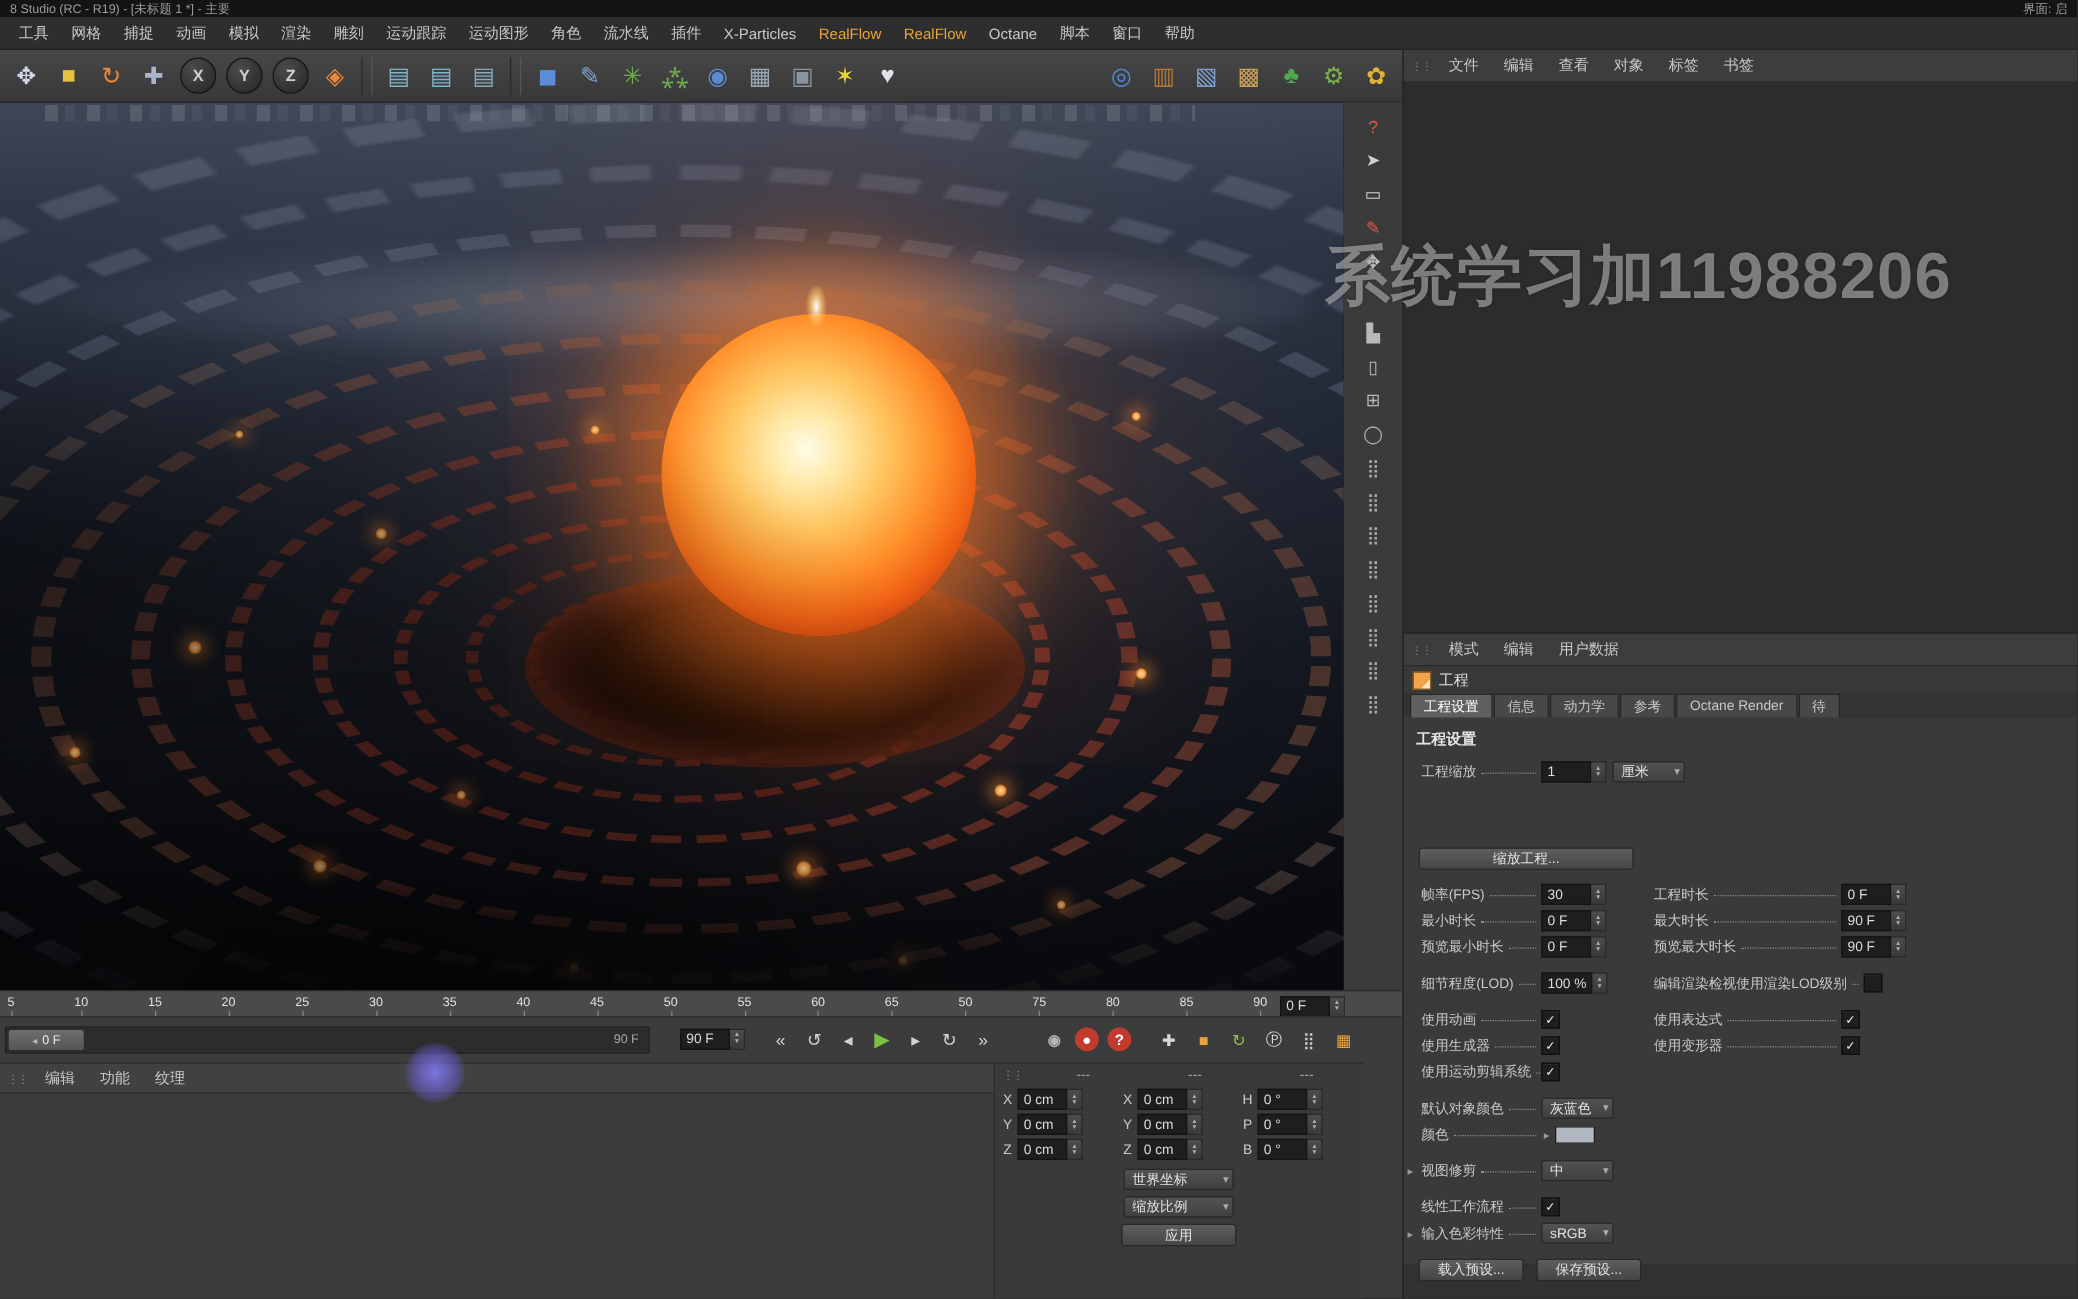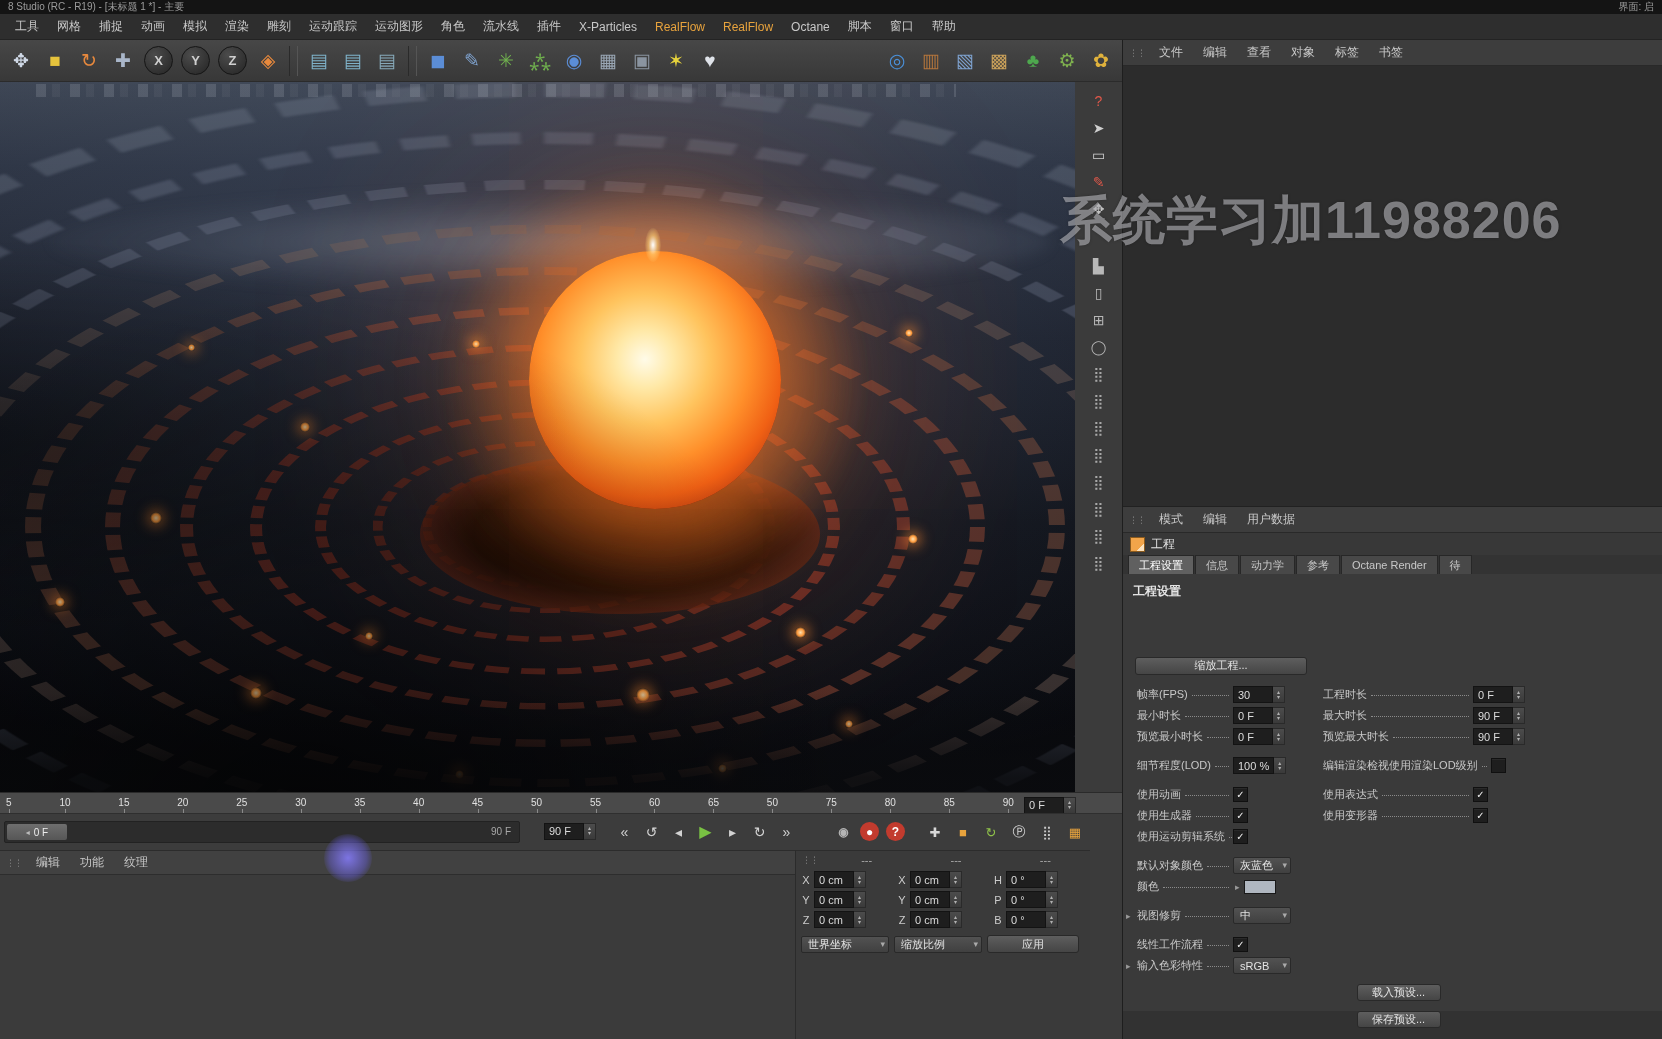--- a/index.html
+++ b/index.html
@@ -111,21 +111,21 @@
       background:radial-gradient(circle,rgba(135,125,255,.85) 0%,rgba(110,100,240,.4) 55%,transparent 76%);}
 
   
   .coords{left:795px;top:850px;width:295px;height:189px;background:#3a3a3a;border-left:1px solid #2b2b2b;
           border-top:1px solid #2c2c2c;box-sizing:border-box;font-size:11px;}
   .coords-head{height:18px;display:flex;align-items:center;color:#aaa;padding-left:6px;}
   .coords-head .hcol{width:92px;text-align:center;}
   .coords-grid{display:grid;grid-template-columns:repeat(3,1fr);gap:3px 4px;padding:2px 5px;}
   .ccell{display:flex;align-items:center;gap:3px;}
   .clabel{width:10px;text-align:center;color:#cccccc;}
-  .coords-foot{display:flex;gap:5px;padding:5px 5px 0 5px;align-items:center;}
+  .coords-foot{display:flex;gap:5px;padding:5px 5px 0 5px;align-items:center;flex-direction:column;}
 
   
   .spin{display:inline-flex;height:17px;}
   .spin .val{min-width:40px;background:#1e1e1e;border:1px solid #131313;color:#dcdcdc;font-size:11px;
         display:flex;align-items:center;padding:0 4px;box-sizing:border-box;}
   .spin .arr{width:11px;background:linear-gradient(#4c4c4c,#3a3a3a);border:1px solid #2a2a2a;border-left:none;
         display:flex;flex-direction:column;align-items:center;justify-content:center;color:#b0b0b0;
         font-size:6px;line-height:5px;}
   .arr::before{content:"▴";} .arr::after{content:"▾";}
   .dd{height:17px;min-width:58px;background:linear-gradient(#525252,#404040);border:1px solid #292929;border-radius:2px;
@@ -625,20 +625,33 @@
         <span class="tab">信息</span>
         <span class="tab">动力学</span>
         <span class="tab">参考</span>
         <span class="tab">Octane Render</span>
         <span class="tab">待</span>
       </div>
 
     <div class="am-body">
       <div class="sec-title">工程设置</div>
 
+      <div class="row">
+        <span class="lblbox">
+            <span class="lbl">工程缩放</span>
+            <span class="ldots"></span>
+          </span>
+        <span class="spin">
+            <span class="val">1</span>
+            <span class="arr"></span>
+          </span>
+        <span class="dd" style="margin-left:5px;">
+            <span>厘米</span>
+          </span>
+      </div>
       <div class="row" style="padding-left:12px;margin-top:48px;">
         <span class="btn" style="width:172px;">缩放工程...</span>
       </div>
       <div class="row gap"></div>
 
       <div class="row">
         <span class="col-l">
           <span class="lblbox">
               <span class="lbl">帧率(FPS)</span>
               <span class="ldots"></span>
@@ -812,21 +825,21 @@
         <span class="lblbox">
             <span class="lbl">输入色彩特性</span>
             <span class="ldots"></span>
           </span>
         <span class="dd">
             <span>sRGB</span>
           </span>
       </div>
       <div class="row gap"></div>
 
-      <div class="row" style="gap:10px;padding-left:12px;flex-direction:column;">
+      <div class="row" style="gap:10px;padding-left:12px;">
         <span class="btn" style="width:84px;">载入预设...</span>
         <span class="btn" style="width:84px;">保存预设...</span>
       </div>
     </div>
   </div>
 
   <div class="abs watermark">系统学习加11988206</div>
 
   <div class="abs cursor-glow"></div>
 

